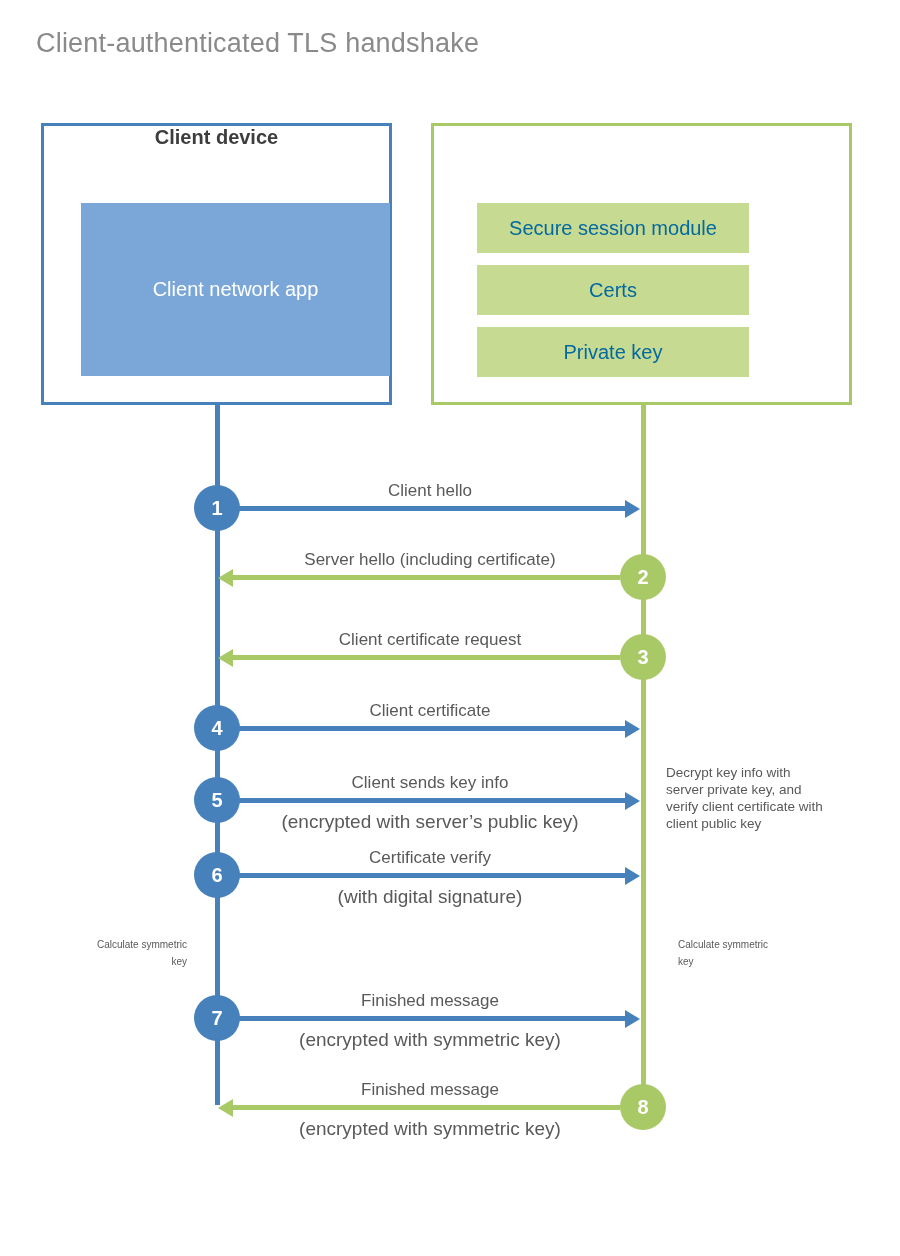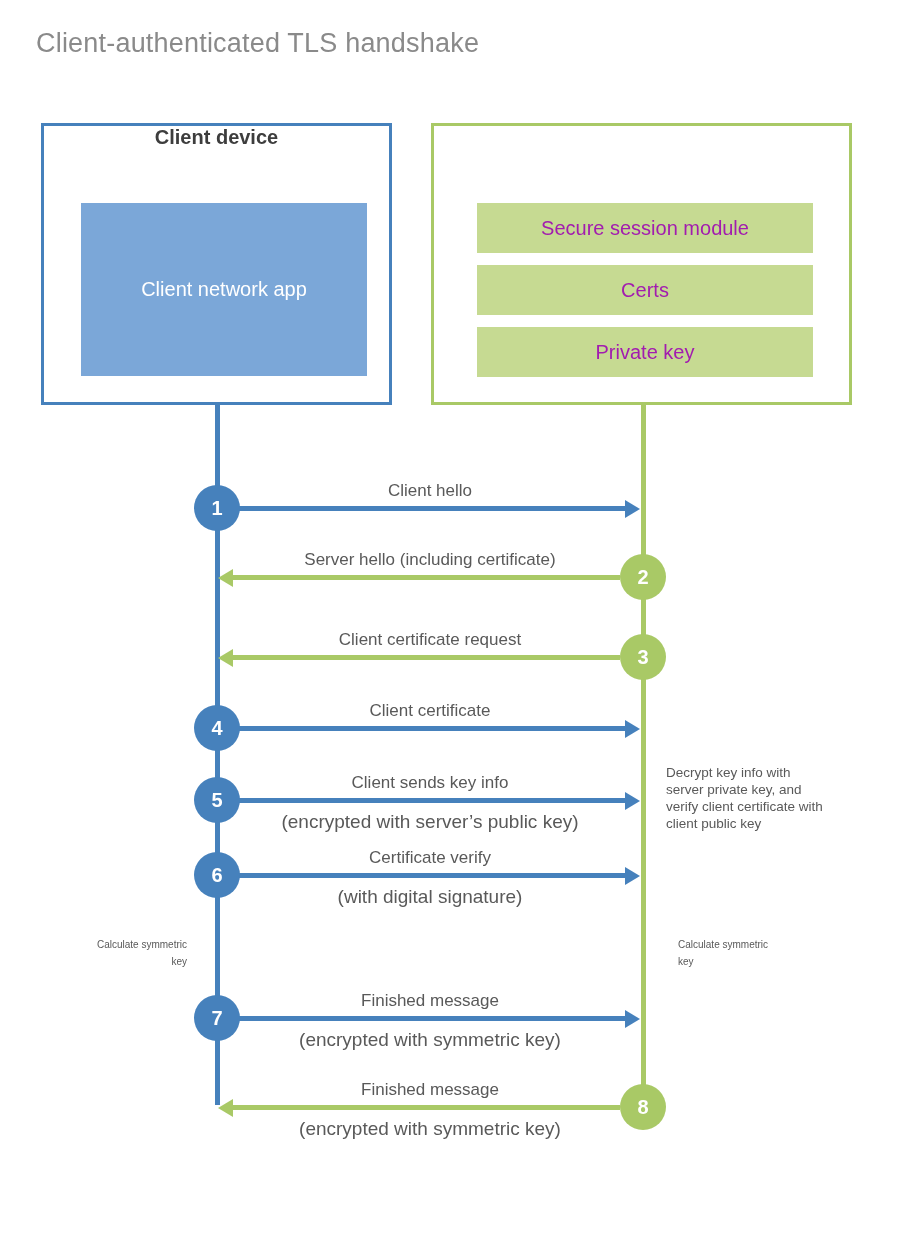--- a/index.html
+++ b/index.html
@@ -16,26 +16,26 @@
   .canvas{position:relative;width:900px;height:1256px;background:#fff;overflow:hidden;padding-left:48px;}
 
   .diagram-title{position:absolute;left:36px;top:28px;font-size:27px;color:var(--ink-light);letter-spacing:.2px;}
 
   
   .actor-box{position:absolute;top:123px;height:282px;border:3px solid;box-sizing:border-box;background:#fff;}
   .client-box{left:41px;width:351px;border-color:var(--blue);}
   .server-box{left:431px;width:421px;border-color:var(--green);}
   .actor-title{text-align:center;font-size:20px;font-weight:bold;color:var(--ink-dark);}
 
-  .app-box{position:absolute;left:37px;top:77px;width:286px;height:173px;background:var(--blue-fill);
+  .app-box{position:absolute;left:37px;top:77px;width:309px;height:173px;background:var(--blue-fill);
            display:flex;align-items:center;justify-content:center;text-align:center;}
   .app-box span{display:block;width:175px;color:#fff;font-size:20px;line-height:29px;}
 
-  .server-bar{position:absolute;left:43px;width:336px;height:50px;background:var(--green-fill);
-              color:#a21caf;font-size:20px;text-align:center;line-height:50px;}
+  .server-bar{position:absolute;left:43px;width:272px;height:50px;background:var(--green-fill);
+              color:#0369a1;font-size:20px;text-align:center;line-height:50px;}
   .bar-1{top:77px;} .bar-2{top:139px;} .bar-3{top:201px;}
 
   
   .lifeline{position:absolute;top:405px;width:5px;}
   .lifeline.blue{left:215px;height:700px;background:var(--blue);}
   .lifeline.green{left:641px;height:702px;background:var(--green);}
 
   
   .arrow{position:absolute;height:5px;}
   .arrow.blue{left:220px;width:405px;background:var(--blue);}

